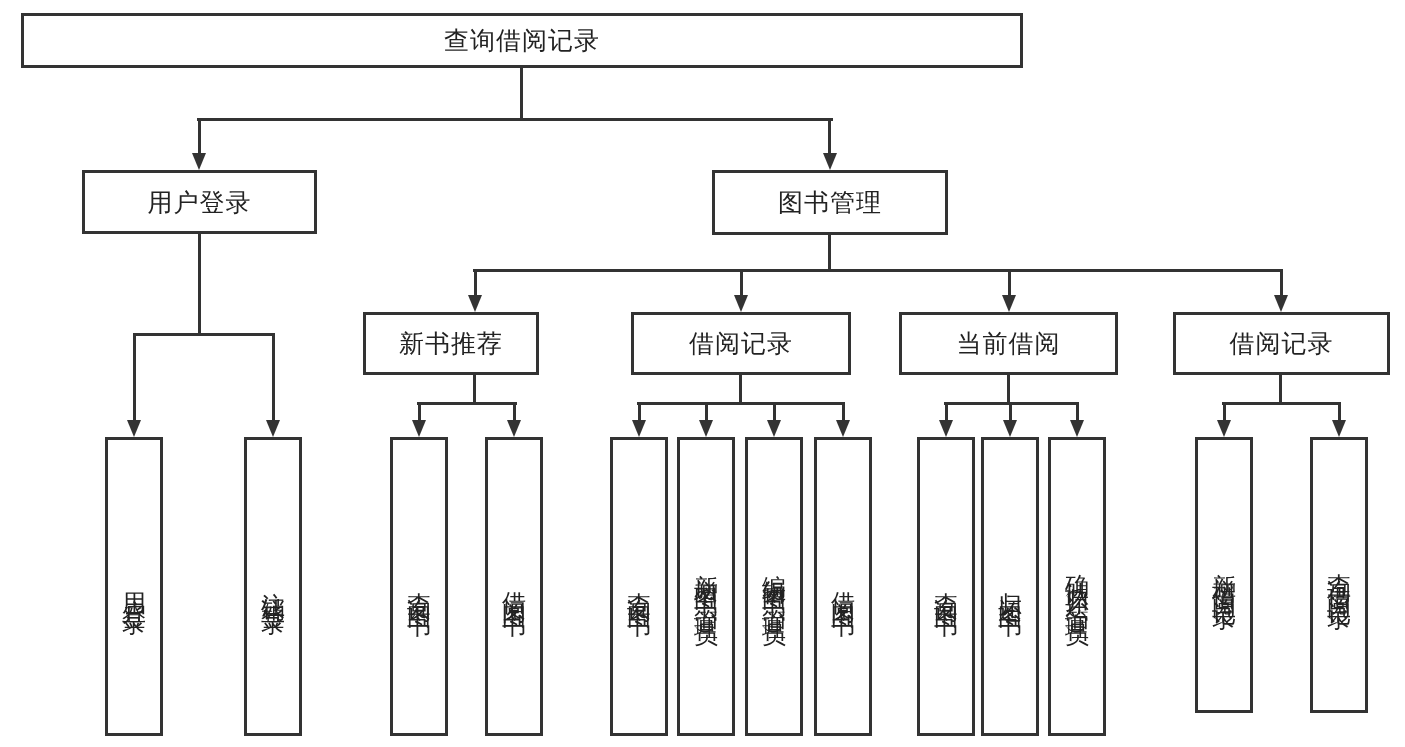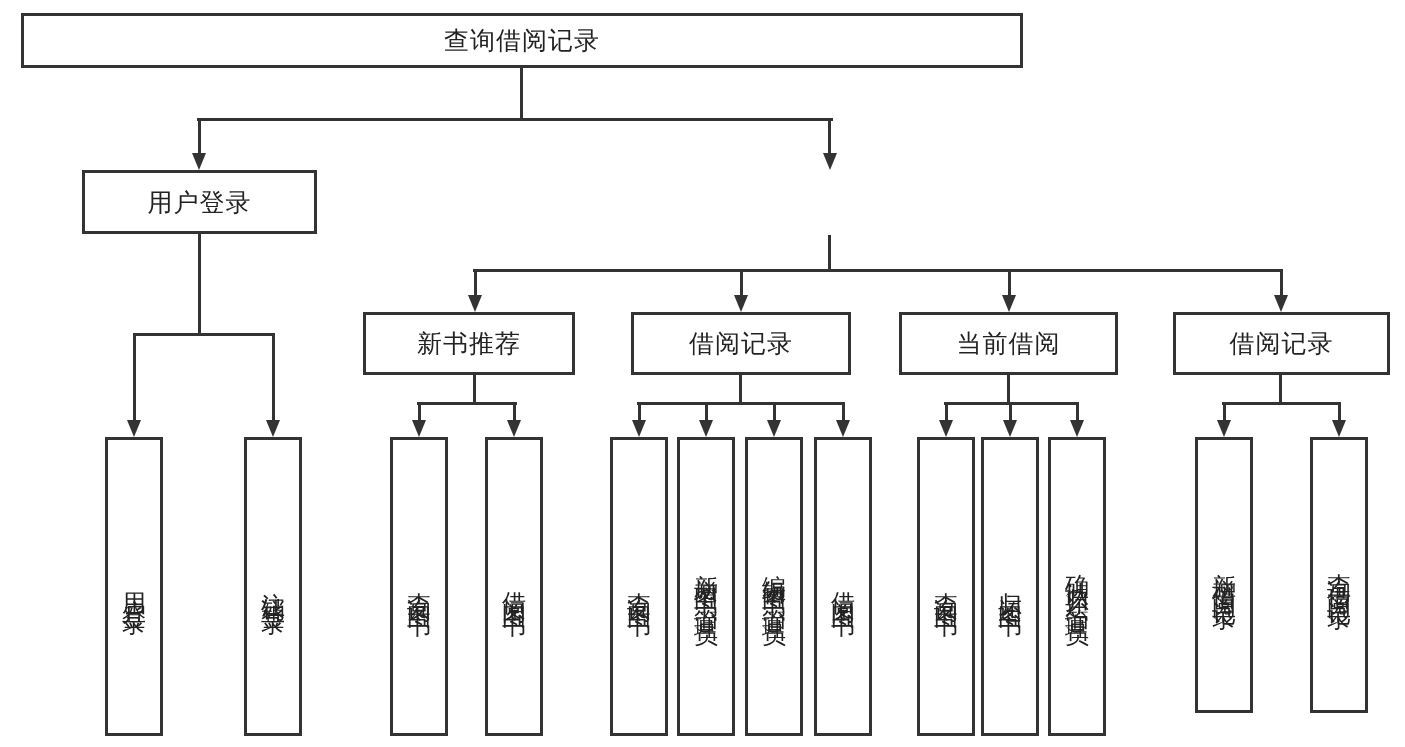--- a/index.html
+++ b/index.html
@@ -112,22 +112,23 @@
   <div class="line" style="left:1279px;top:375px;width:3px;height:29px"></div>
   <div class="line" style="left:1222px;top:402px;width:119px;height:3px"></div>
   <div class="line" style="left:1223px;top:404px;width:3px;height:16px"></div>
   <div class="arrow" style="left:1217px;top:420px"></div>
   <div class="line" style="left:1338px;top:404px;width:3px;height:16px"></div>
   <div class="arrow" style="left:1332px;top:420px"></div>
 
   <div class="box" style="left:21px;top:13px;width:1002px;height:55px">查询借阅记录</div>
 
   <div class="box" style="left:82px;top:170px;width:235px;height:64px">用户登录</div>
+  <div class="box" style="left:712px;top:170px;width:236px;height:65px">图书管理</div>
 
-  <div class="box" style="left:363px;top:312px;width:212px;height:63px">新书推荐</div>
+  <div class="box" style="left:363px;top:312px;width:176px;height:63px">新书推荐</div>
   <div class="box" style="left:631px;top:312px;width:220px;height:63px">借阅记录</div>
   <div class="box" style="left:1173px;top:312px;width:217px;height:63px">借阅记录</div>
   <div class="box" style="left:899px;top:312px;width:219px;height:63px">当前借阅</div>
 
   <div class="box vbox" style="left:105px;top:437px;width:58px;height:299px">用户登录</div>
   <div class="box vbox" style="left:244px;top:437px;width:58px;height:299px">注销登录</div>
 
   <div class="box vbox" style="left:390px;top:437px;width:58px;height:299px">查询图书</div>
   <div class="box vbox" style="left:485px;top:437px;width:58px;height:299px">借阅图书</div>
 

